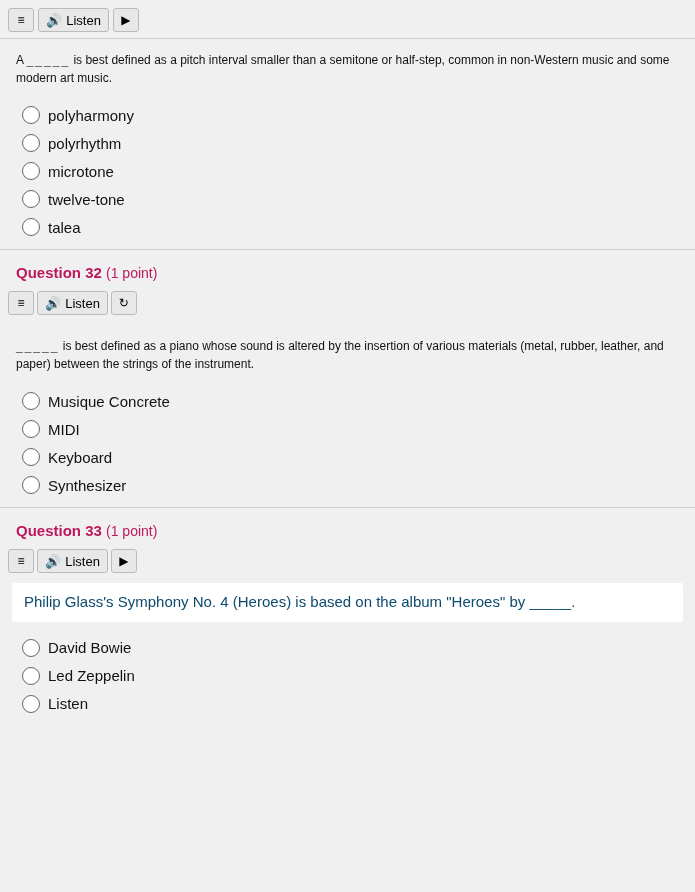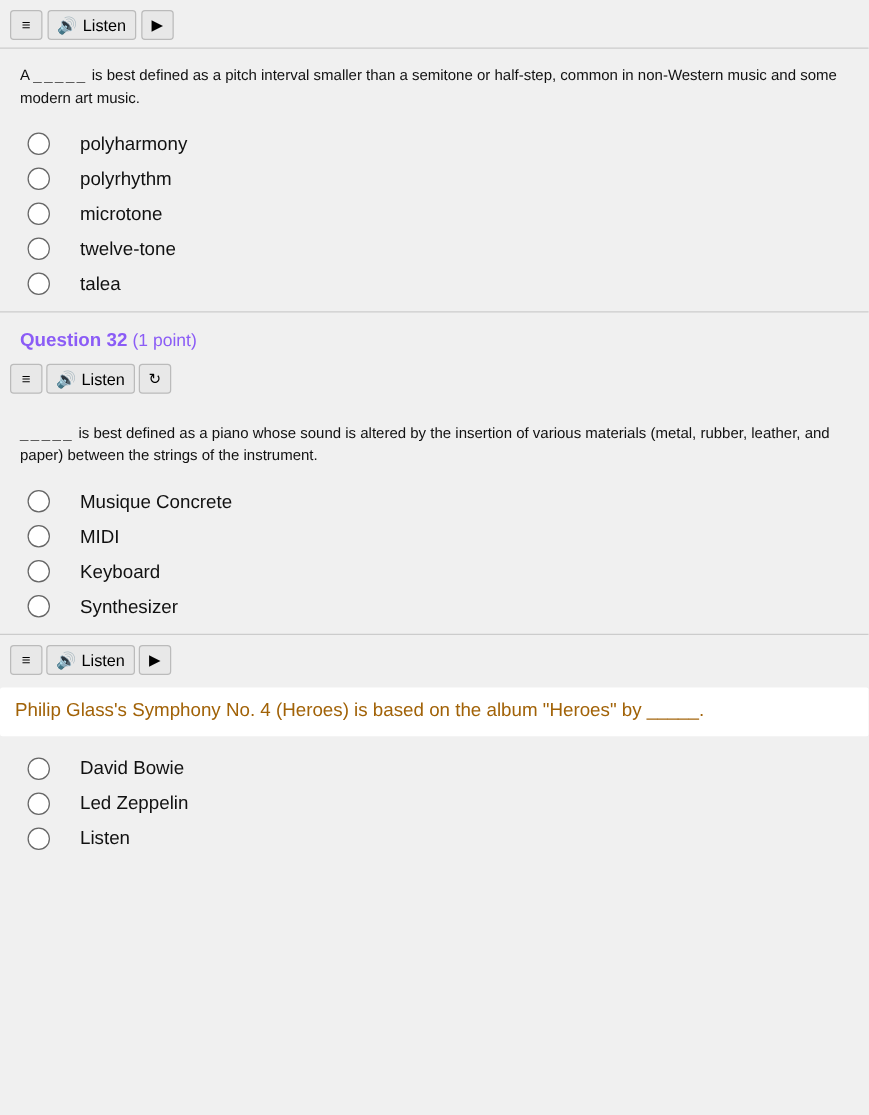--- a/index.html
+++ b/index.html
@@ -53,42 +53,42 @@
     
     .options-list {
       list-style: none;
       padding: 0;
       margin: 0 0 0 6px;
     }
 
     .option-item {
       display: flex;
       align-items: center;
-      gap: 24px;
+      gap: 8px;
       padding: 5px 0;
       font-size: 15px;
       color: #111;
     }
 
     .radio-circle {
       width: 18px;
       height: 18px;
       border-radius: 50%;
       border: 1.5px solid #666;
       background: #fff;
       flex-shrink: 0;
       display: inline-block;
     }
 
     
     .question-header {
       font-size: 15px;
       font-weight: bold;
       padding: 10px 16px 6px 16px;
-      color: #8b5cf6;
+      color: #be185d;
     }
 
     .question-header .points {
       font-weight: normal;
       font-size: 14px;
     }
 
     
     .question-block {
       background: #f0f0f0;
@@ -130,28 +130,28 @@
       cursor: pointer;
       font-size: 12px;
     }
 
     .speaker-icon {
       font-size: 13px;
     }
 
     
     .indented-box {
-      margin: 0 0;
+      margin: 0 12px;
       padding: 8px 12px;
       background: #fff;
       border: none;
       border-radius: 2px;
       font-size: 15px;
       line-height: 1.5;
-      color: #a16207;
+      color: #0c4a6e;
     }
 
     
     .first-section {
       padding-top: 8px;
     }
   </style>
 </head>
 <body>
 
@@ -241,20 +241,24 @@
         </li>
         <li class="option-item">
           <span class="radio-circle"></span>
           <span>Synthesizer</span>
         </li>
       </ul>
     </div>
   </div>
 
   <div class="question-block">
+    <div class="question-header">
+      <span>Question 33</span>
+      <span class="points">(1 point)</span>
+    </div>
 
     <div class="listen-toolbar">
       <button class="icon-btn">
         <span>≡</span>
       </button>
       <button class="listen-btn">
         <span class="speaker-icon">🔊</span>
         <span>Listen</span>
       </button>
       <button class="icon-btn">

